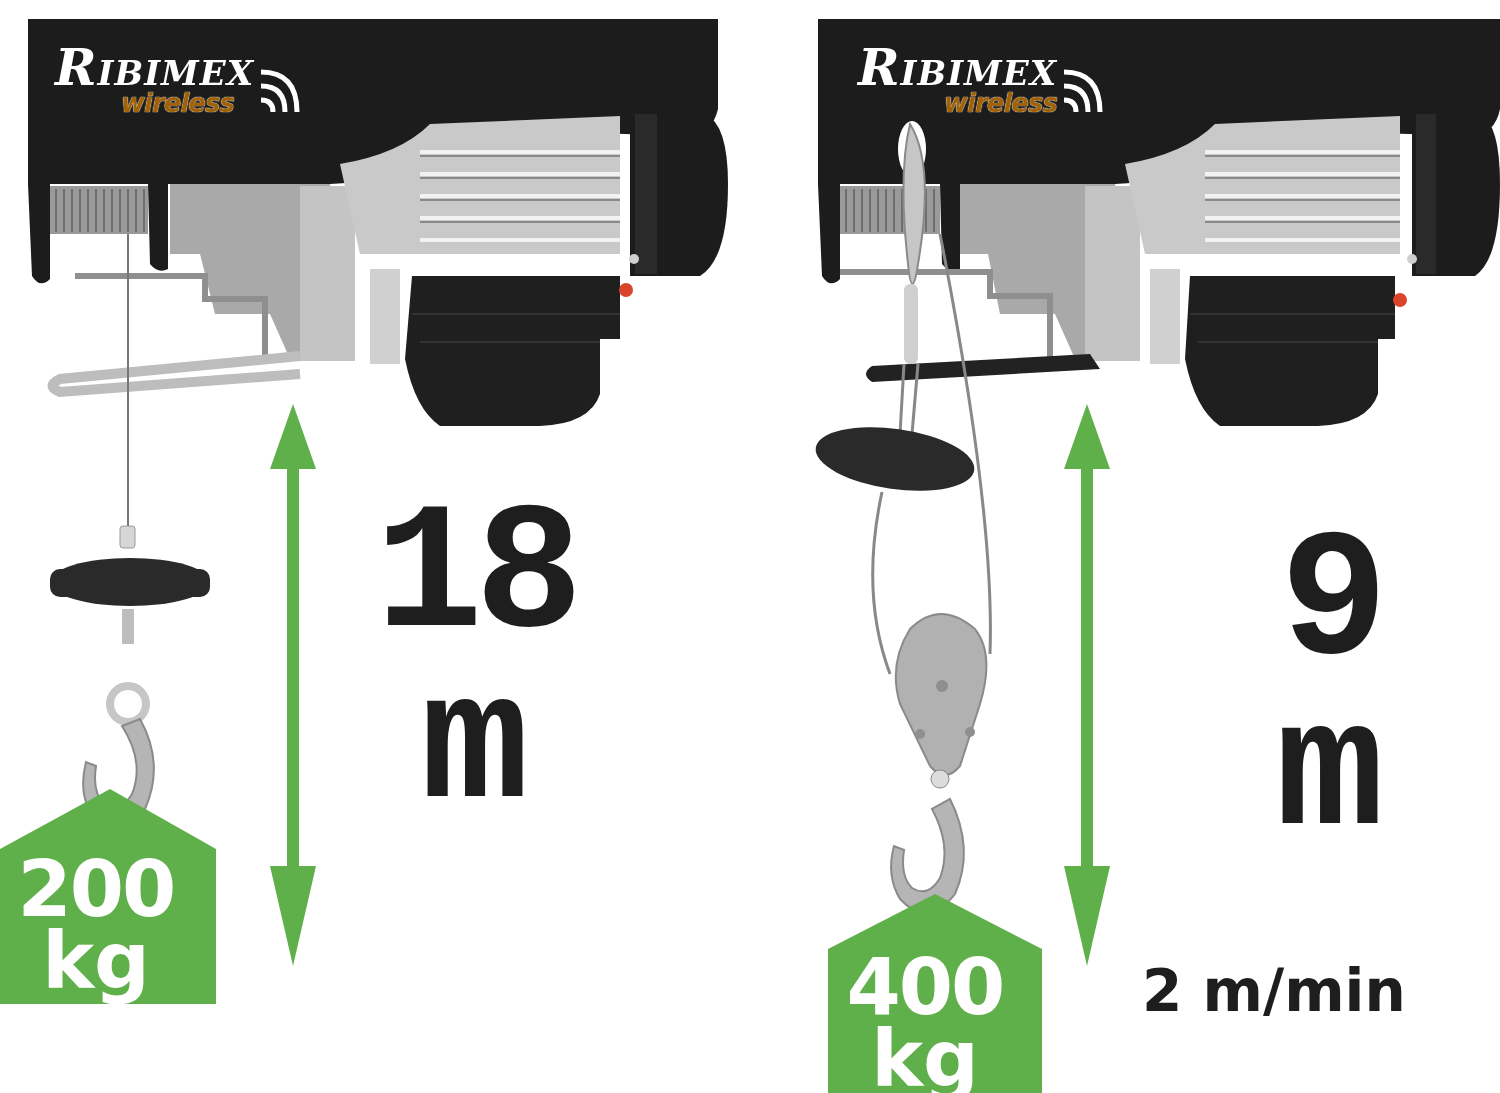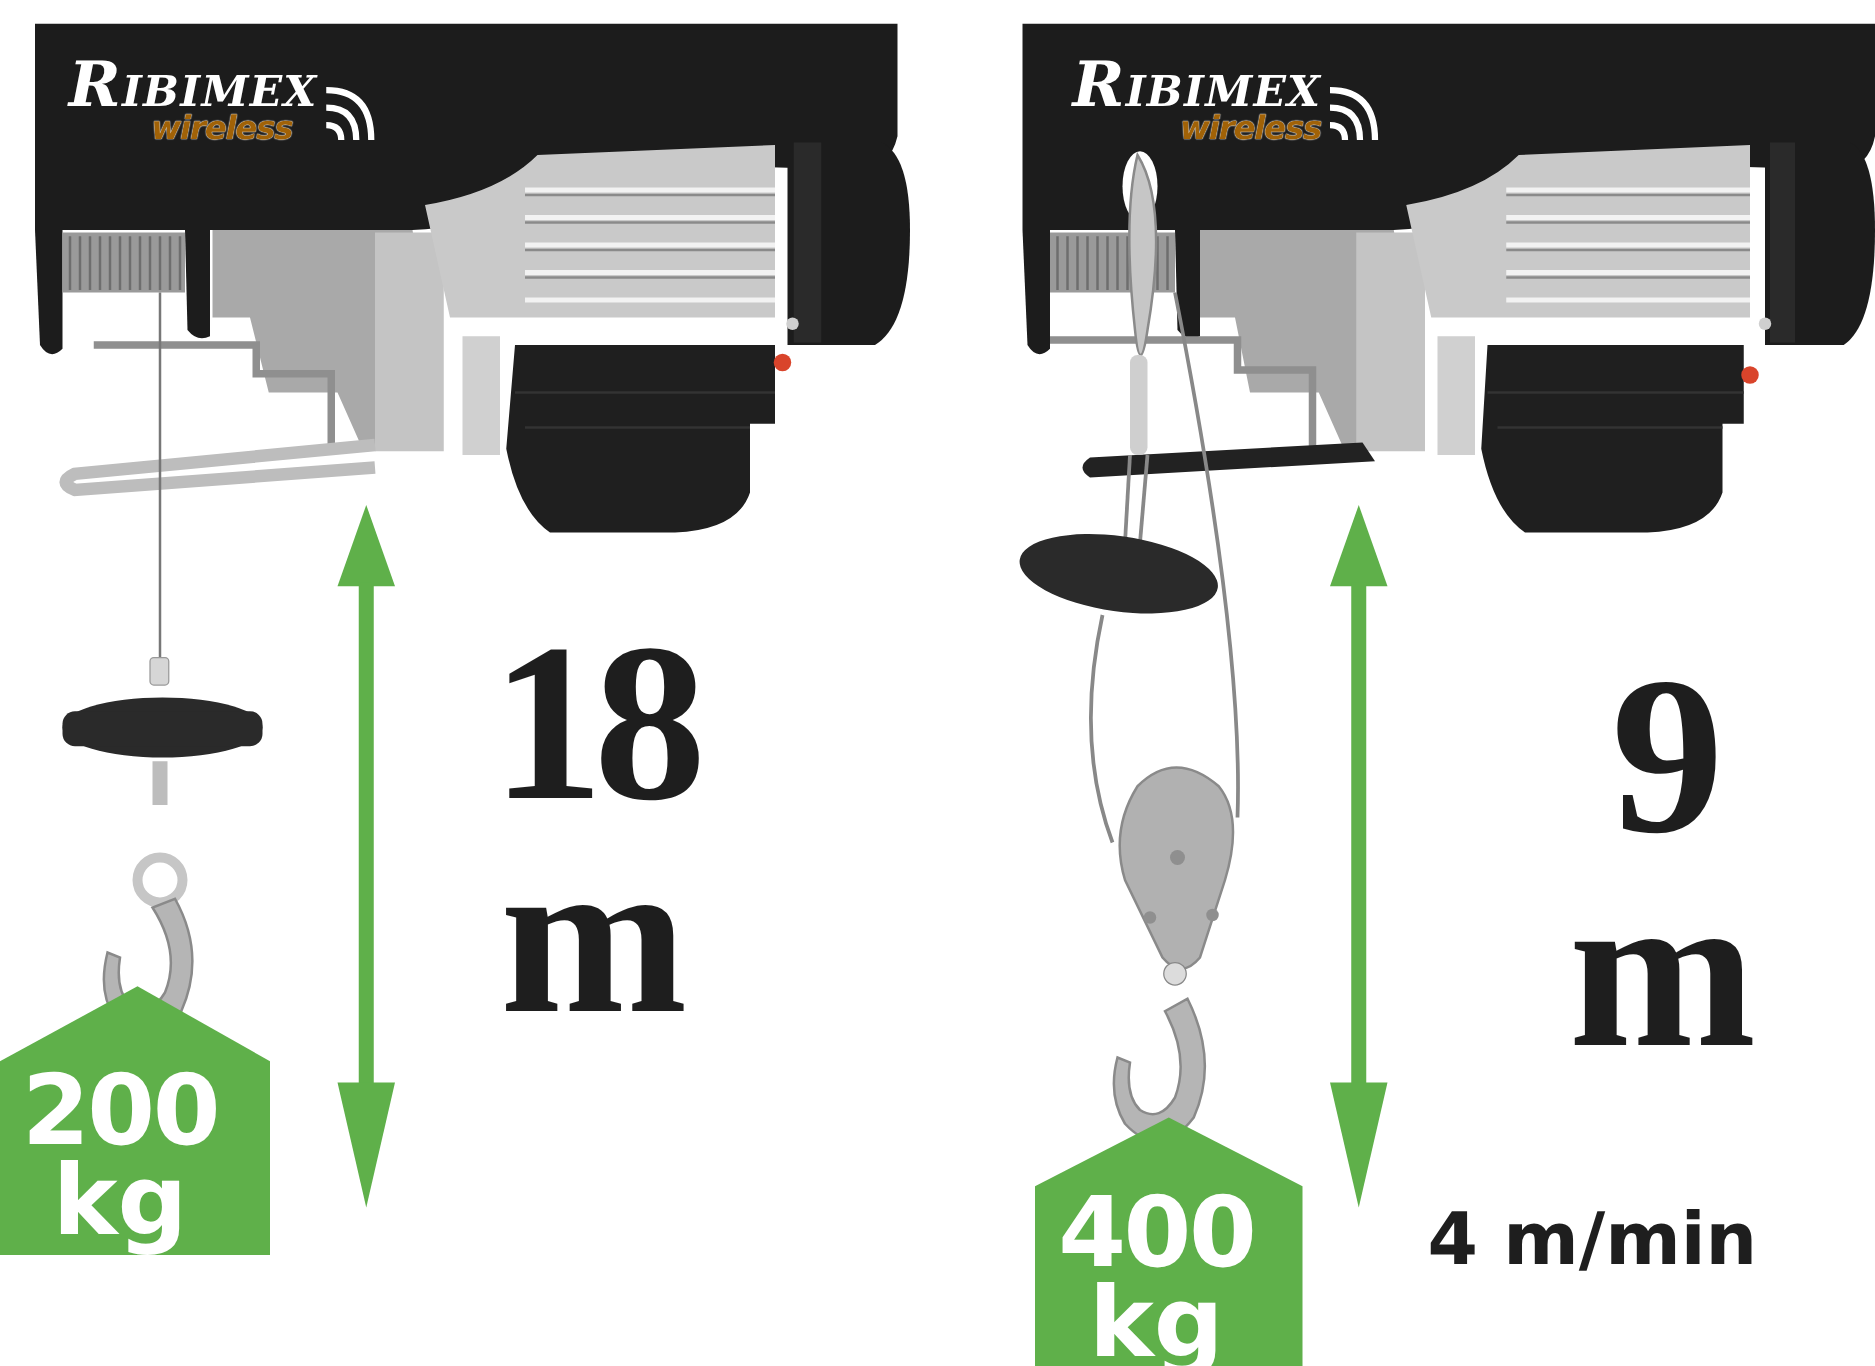--- a/index.html
+++ b/index.html
@@ -14,21 +14,21 @@
   .brand-name { position: absolute; white-space: nowrap; color: #ffffff;
     font-family: "DejaVu Serif", serif; font-style: italic; font-weight: bold;
     font-size: 34px; letter-spacing: 1px; }
   .brand-name .big { font-size: 50px; }
   .brand-sub { position: absolute; white-space: nowrap; color: #a16207;
     font-family: "DejaVu Sans", sans-serif; font-style: italic; font-weight: bold;
     font-size: 26px; letter-spacing: -1px;
     text-shadow: 0 0 1px #ffffff, 0 0 1px #ffffff; }
 
   .length { position: absolute; color: #1e1e1e; text-align: center;
-    font-family: Liberation Serif, serif; font-weight: bold; line-height: 0.95; }
+    font-family: Liberation Mono, monospace; font-weight: bold; line-height: 0.95; }
   .length .num { display: block; font-size: 180px; letter-spacing: -8px; }
   .length .unit { display: block; font-size: 180px; }
 
   .speed { position: absolute; color: #1e1e1e; white-space: nowrap;
     font-family: "DejaVu Sans", sans-serif; font-weight: bold; font-size: 58px; }
 
   .load-tag { position: absolute; color: #ffffff; text-align: center;
     font-family: "DejaVu Sans", sans-serif; font-weight: bold; line-height: 0.92; }
   .load-tag .num { display: block; font-size: 78px; letter-spacing: -2px; }
   .load-tag .unit { display: block; font-size: 78px; }
@@ -217,19 +217,19 @@
       <path d="M6 26 Q30 26 30 52" fill="none" stroke="#fff" stroke-width="5"></path>
       <path d="M6 12 Q42 12 42 52" fill="none" stroke="#fff" stroke-width="5"></path>
     </svg>
   </div>
 
   <div class="length" style="left:440px; top:505px; width:180px;">
     <span class="num">9</span>
     <span class="unit">m</span>
   </div>
 
-  <div class="speed" style="left:342px; top:943px;">4 m/min</div>
+  <div class="speed" style="left:342px; top:943px;">2 m/min</div>
 
   <div class="load-tag" style="left:28px; top:938px; width:194px;">
     <span class="num">400</span>
     <span class="unit">kg</span>
   </div>
 </div>
 
 </body></html>

